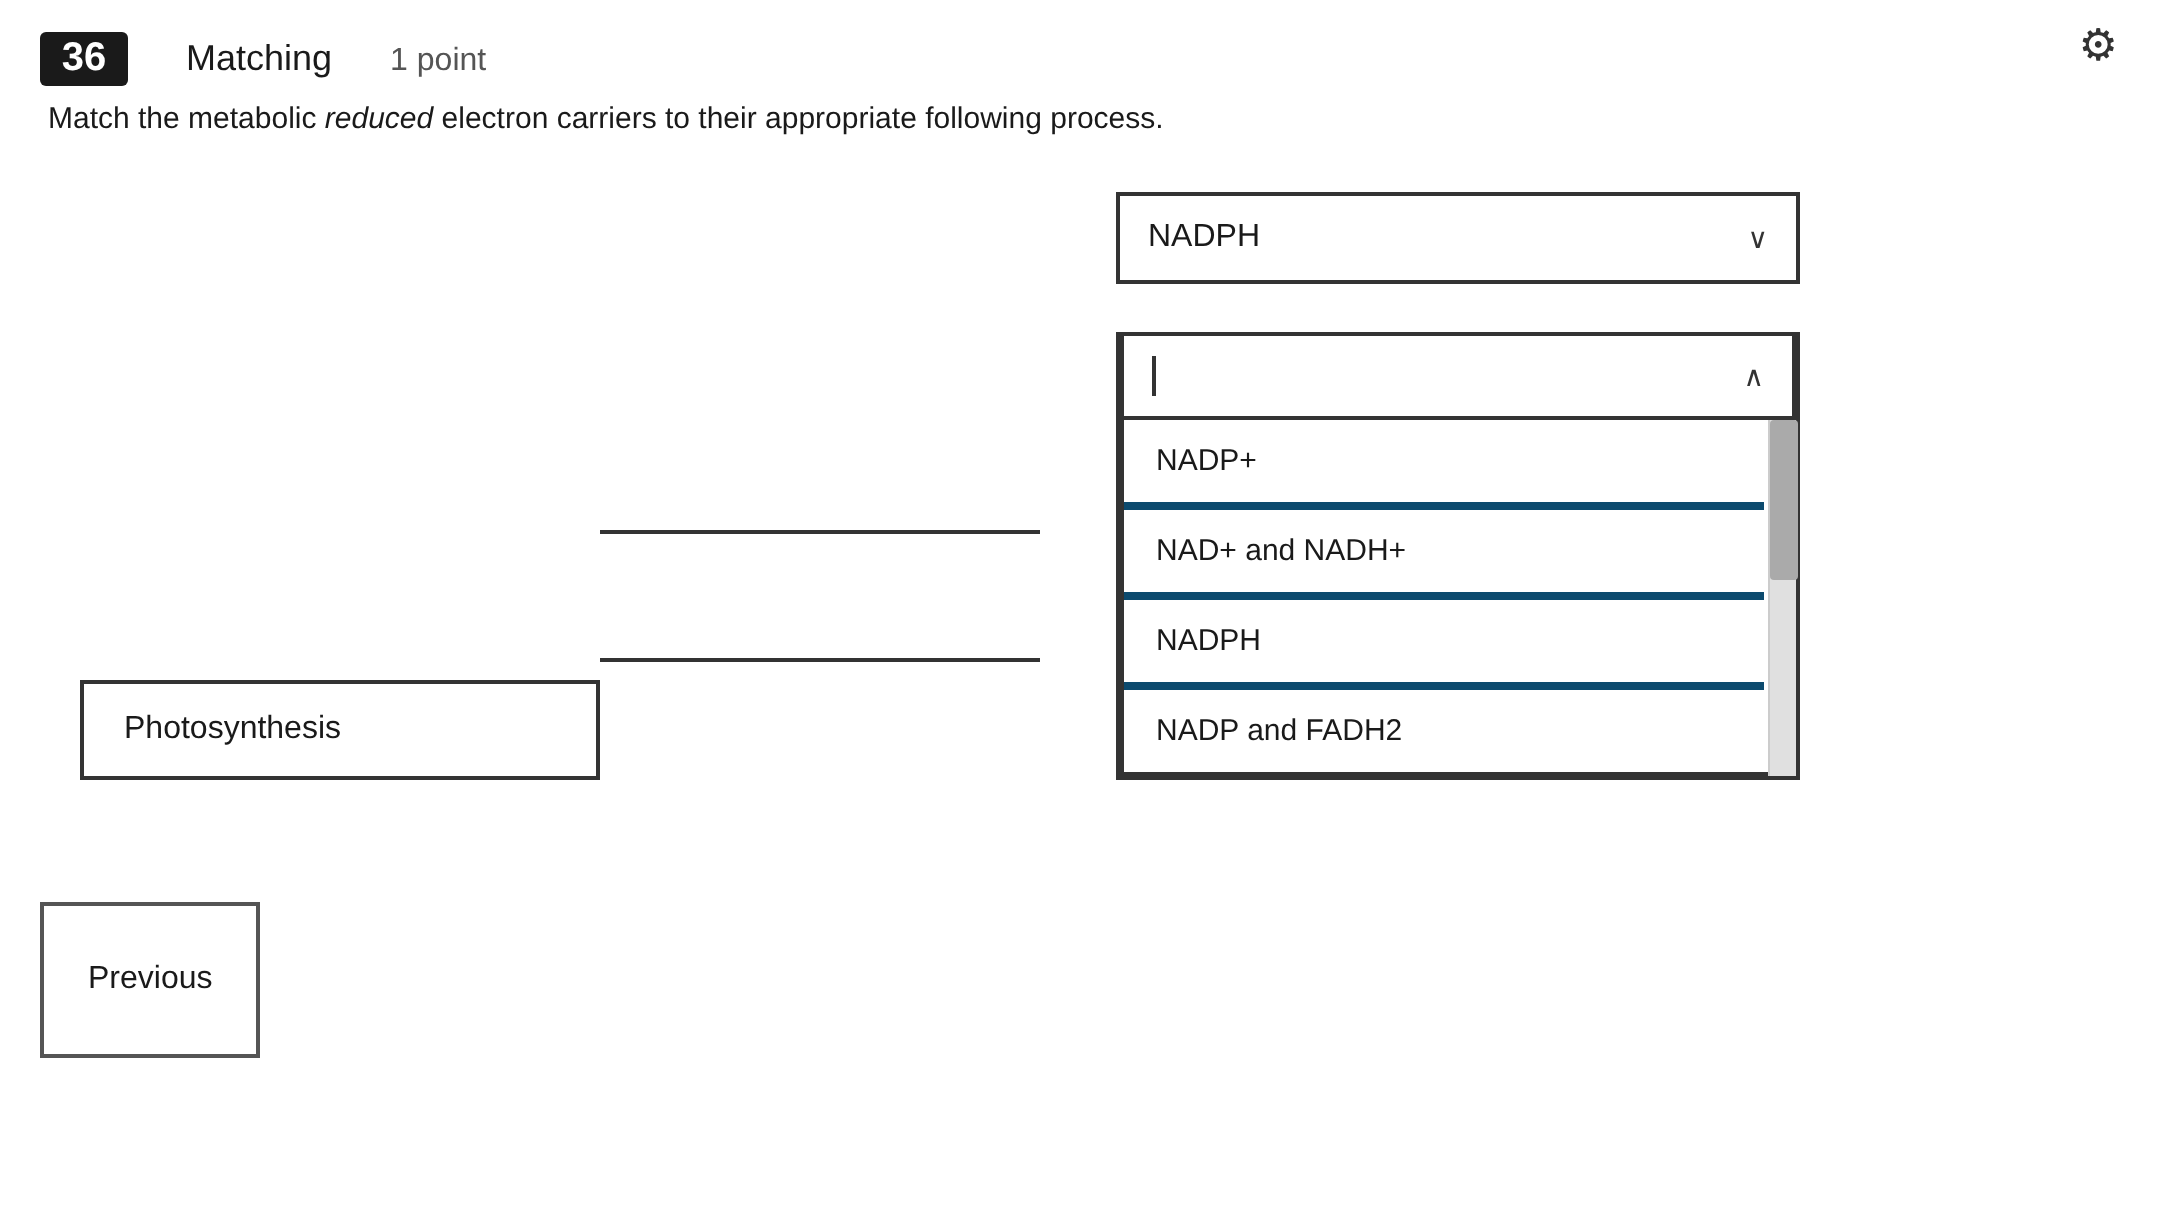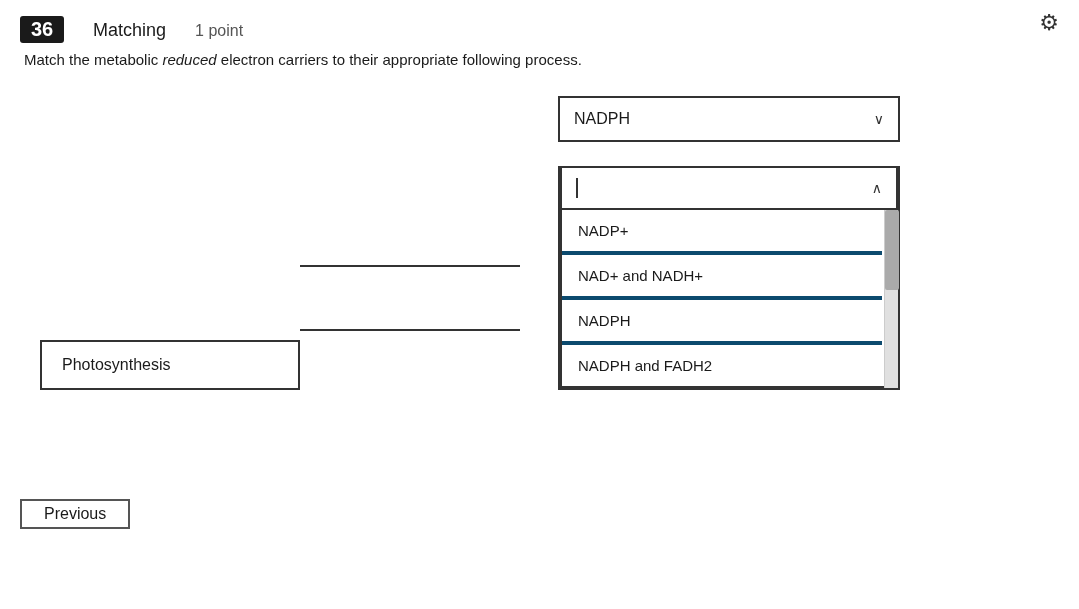--- a/index.html
+++ b/index.html
@@ -154,21 +154,21 @@
       height: 80px;
       background: #aaa;
       border-radius: 2px;
       position: absolute;
       top: 0;
     }
 
     .previous-button {
       border: 2px solid #555;
       background: #fff;
-      padding: 4px 22px;
+      padding: 28px 22px;
       font-size: 16px;
       color: #1a1a1a;
       cursor: pointer;
       position: absolute;
       bottom: 80px;
       left: 20px;
     }
 
     .gear-icon {
       position: absolute;
@@ -259,21 +259,21 @@
             <div class="dropdown-option">
               <span>NADP+</span>
             </div>
             <div class="dropdown-option">
               <span>NAD+ and NADH+</span>
             </div>
             <div class="dropdown-option">
               <span>NADPH</span>
             </div>
             <div class="dropdown-option">
-              <span>NADPH and FADH2</span>
+              <span>NADP and FADH2</span>
             </div>
           </div>
 
           <div class="scrollbar-track">
             <div class="scrollbar-thumb"></div>
           </div>
         </div>
       </div>
 
     </div>

